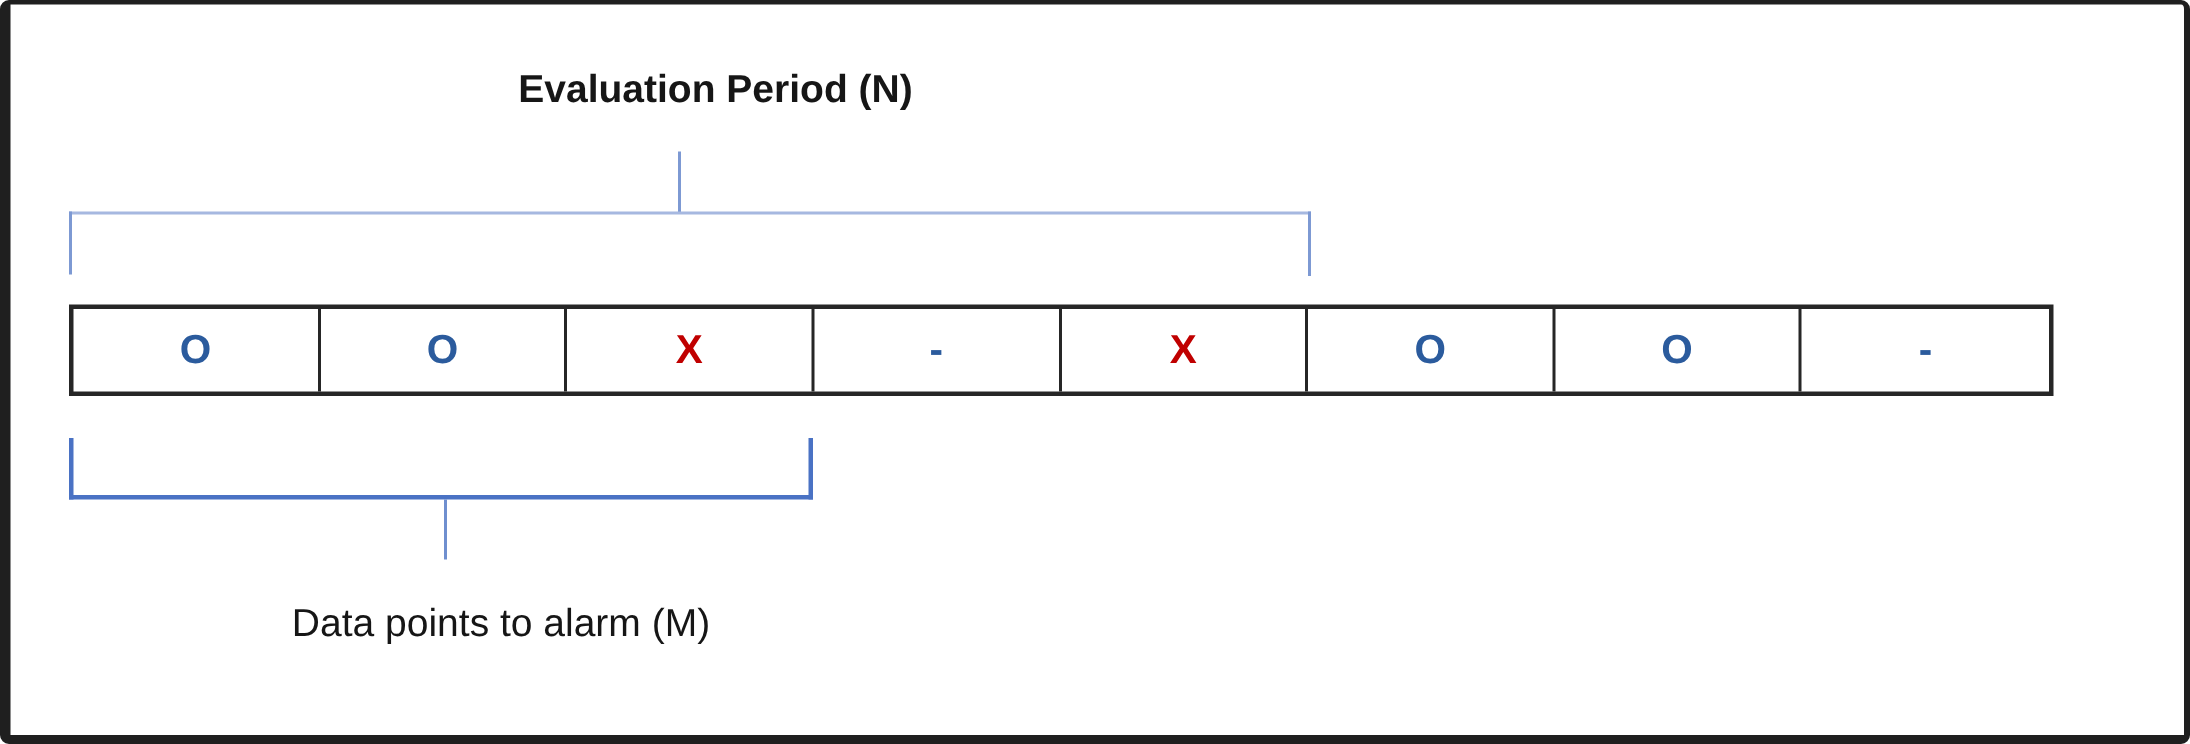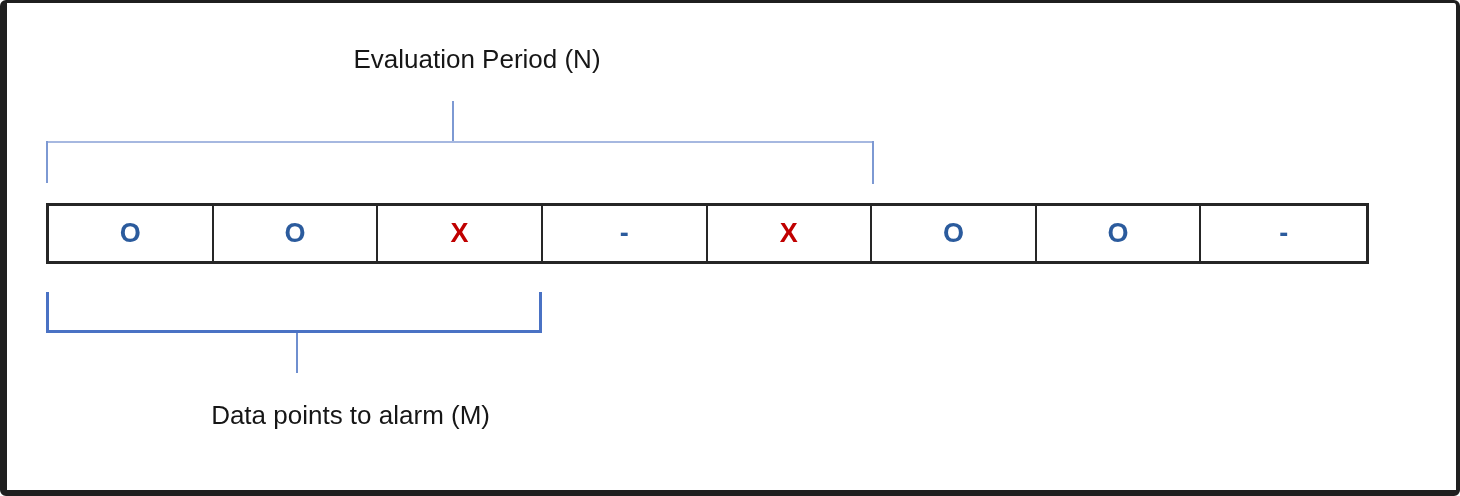--- a/index.html
+++ b/index.html
@@ -29,29 +29,29 @@
 
   .abs { position: absolute; }
 
   
   .top-label {
     left: 342px;
     top: 44px;
     width: 270px;
     text-align: center;
     font-size: 26px;
-    font-weight: 400;
+    font-weight: 700;
     color: #161616;
     white-space: nowrap;
   }
   .bottom-label {
     left: 178px;
     top: 400px;
     width: 312px;
-    text-align: right;
+    text-align: center;
     font-size: 26px;
     font-weight: 500;
     color: #161616;
     white-space: nowrap;
   }
 
   
   .tb-h    { left: 46px;  top: 141px; width: 828px; height: 2px; background: #a6b8e0; }
   .tb-l    { left: 46px;  top: 141px; width: 2px;   height: 42px; background: #7d99d3; }
   .tb-r    { left: 872px; top: 141px; width: 2px;   height: 43px; background: #7d99d3; }

